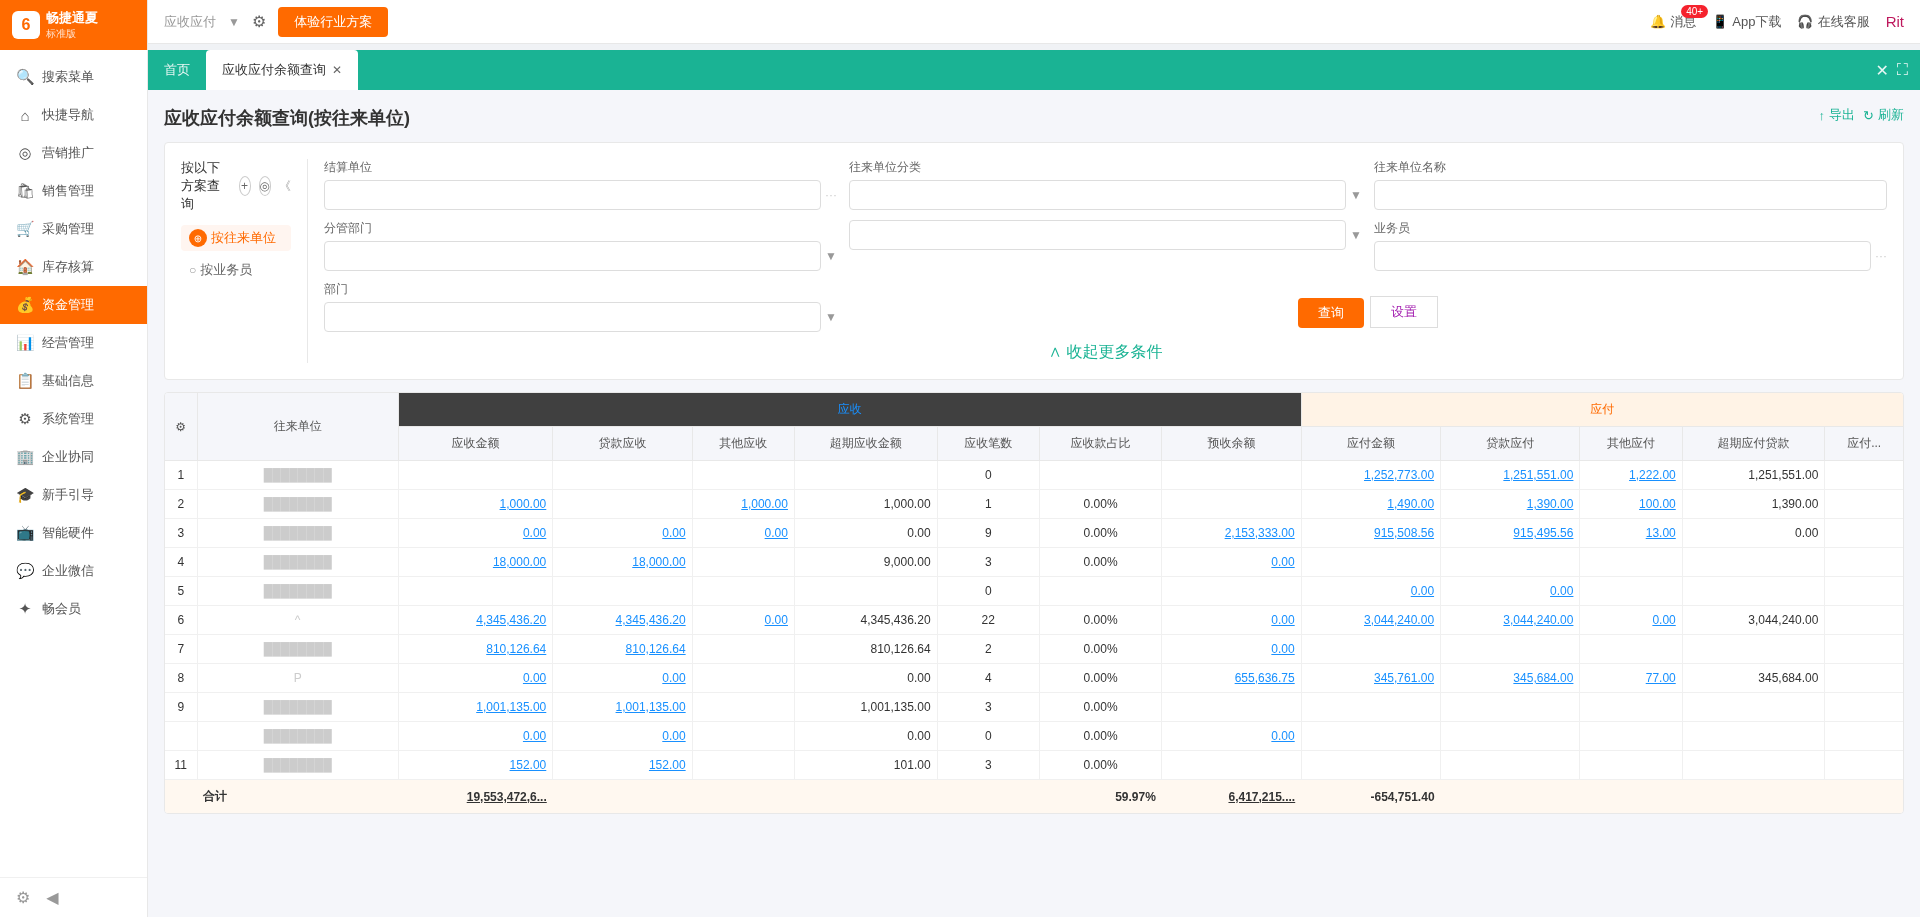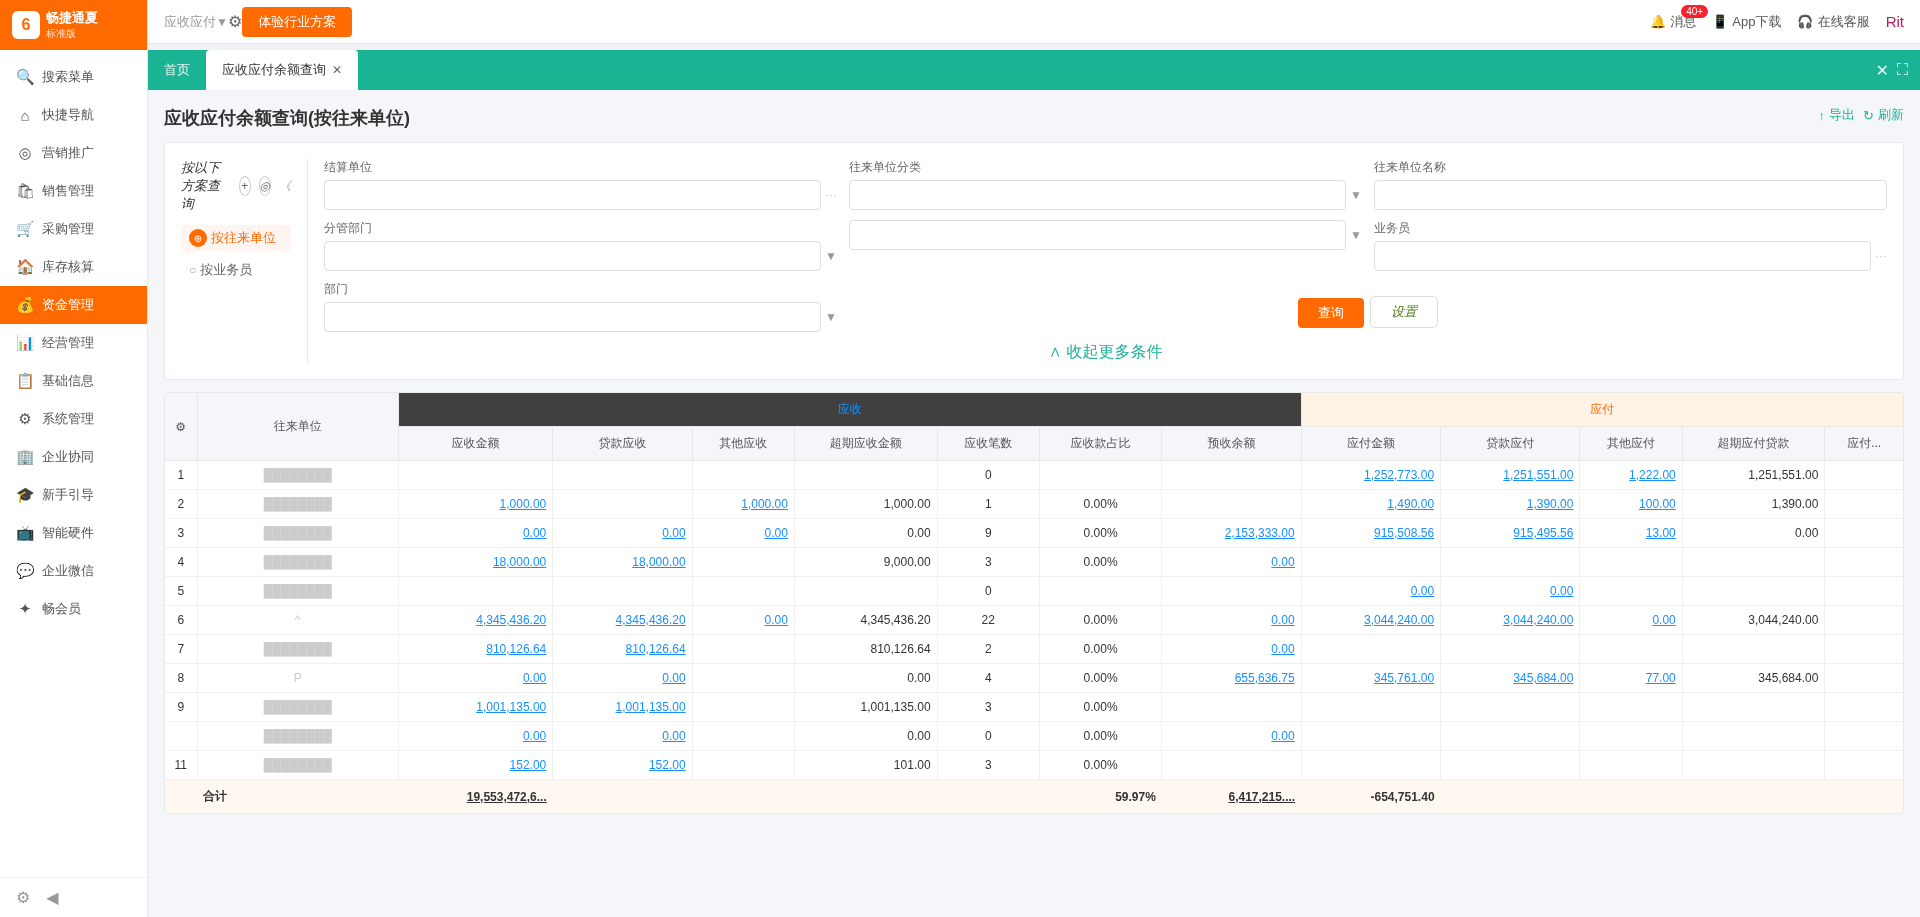--- a/index.html
+++ b/index.html
@@ -22,21 +22,21 @@
       color: #555; font-size: 13px; border-radius: 0;
     }
     .sidebar-item.active { background: #ff6a00; color: #fff; }
     .sidebar-item .icon { font-size: 15px; width: 18px; text-align: center; }
     .sidebar-bottom { padding: 10px 16px; display: flex; gap: 16px; border-top: 1px solid #f0f0f0; }
     .sidebar-bottom-btn { cursor: pointer; color: #999; font-size: 16px; }
 
     
     .top-header {
       position: fixed; left: 148px; top: 0; right: 0; height: 44px;
-      background: #fff; border-bottom: 1px solid #e8e8e8; display: flex; align-items: center; padding: 1px 16px; z-index: 99;
+      background: #fff; border-bottom: 1px solid #e8e8e8; display: flex; align-items: center; padding: 1px 16px; gap: 12px; z-index: 99;
     }
     .top-header-title { color: #999; font-size: 13px; }
     .top-header-chevron { color: #999; font-size: 12px; cursor: pointer; }
     .top-header-gear { font-size: 16px; color: #666; cursor: pointer; }
     .top-header-btn {
       background: #ff6a00; color: #fff; border: none; padding: 6px 16px; border-radius: 4px;
       font-size: 13px; cursor: pointer;
     }
     .top-header-right { margin-left: auto; display: flex; align-items: center; gap: 16px; }
     .top-header-msg { display: flex; align-items: center; gap: 4px; cursor: pointer; color: #555; font-size: 13px; position: relative; }
@@ -71,21 +71,21 @@
     .page-actions { display: flex; gap: 8px; }
     .page-action-btn {
       display: flex; align-items: center; gap: 4px; color: #1ab394; font-size: 13px; cursor: pointer; border: none; background: none;
     }
 
     
     .filter-area {
       background: #fff; border-radius: 4px; padding: 16px; margin-bottom: 12px; border: 1px solid #e8e8e8;
     }
     .filter-header {
-      display: flex; align-items: center; gap: 8px; margin-bottom: 12px; font-style: italic;
+      display: flex; align-items: center; gap: 8px; margin-bottom: 12px;
     }
     .filter-header-title { font-size: 13px; color: #333; }
     .filter-add-btn { width: 20px; height: 20px; border-radius: 50%; border: 1px solid #ccc; display: flex; align-items: center; justify-content: center; cursor: pointer; font-size: 12px; color: #666; }
     .filter-set-btn { width: 20px; height: 20px; border-radius: 50%; border: 1px solid #ccc; display: flex; align-items: center; justify-content: center; cursor: pointer; font-size: 12px; color: #666; }
     .filter-collapse-btn { color: #999; cursor: pointer; font-size: 12px; }
     .filter-scheme-item { display: flex; align-items: center; gap: 4px; padding: 4px 8px; border-radius: 4px; cursor: pointer; margin-bottom: 6px; }
     .filter-scheme-item.active { background: #fff5f0; }
     .filter-scheme-item .scheme-icon { width: 18px; height: 18px; border-radius: 50%; background: #ff6a00; display: flex; align-items: center; justify-content: center; font-size: 10px; color: #fff; }
     .filter-scheme-item .scheme-text { color: #ff6a00; font-size: 13px; }
     .filter-scheme-item2 { display: flex; align-items: center; gap: 4px; padding: 4px 8px; border-radius: 4px; cursor: pointer; }
@@ -111,22 +111,22 @@
 
     .filter-main { display: flex; gap: 12px; }
     .filter-schemes { width: 110px; }
 
     
     .query-btn {
       background: #ff6a00; color: #fff; border: none; padding: 6px 20px;
       border-radius: 4px; font-size: 13px; cursor: pointer; float: right; margin-bottom: 4px;
     }
     .settings-btn {
-      background: #fff; color: #4d7c0f; border: 1px solid #ddd; padding: 6px 20px;
-      border-radius: 5px; font-size: 13px; cursor: pointer; float: right; margin-bottom: 4px; clear: right; font-style: italic;
+      background: #fff; color: #a21caf; border: 1px solid #ddd; padding: 6px 20px;
+      border-radius: 0; font-size: 13px; cursor: pointer; float: right; margin-bottom: 4px; clear: right;
     }
 
     
     .table-area { background: #fff; border-radius: 4px; border: 1px solid #e8e8e8; overflow: hidden; }
     .table-wrapper { overflow-x: auto; }
     table { width: 100%; border-collapse: collapse; font-size: 12px; }
     table thead tr th {
       background: #f5f6fa; border-bottom: 1px solid #e8e8e8; border-right: 1px solid #e8e8e8;
       padding: 8px 6px; text-align: center; font-weight: normal; color: #555; white-space: nowrap;
     }

